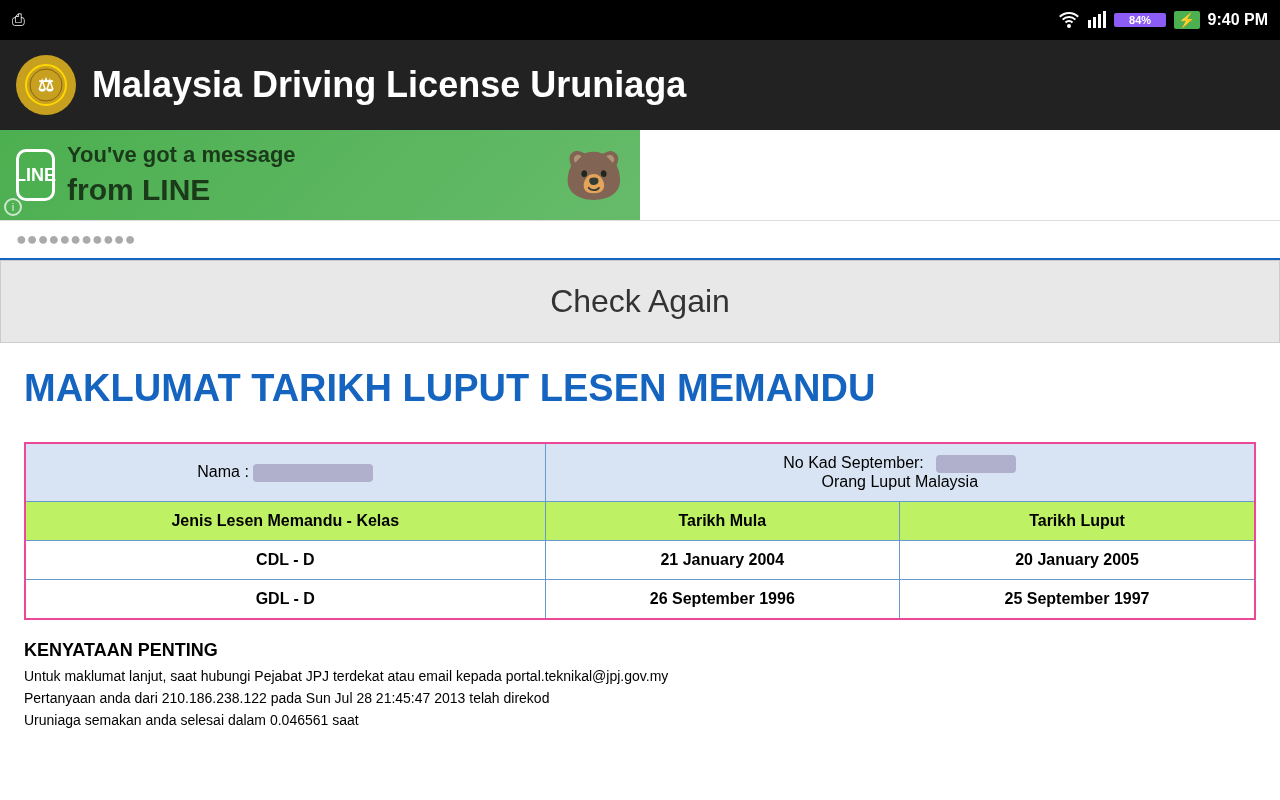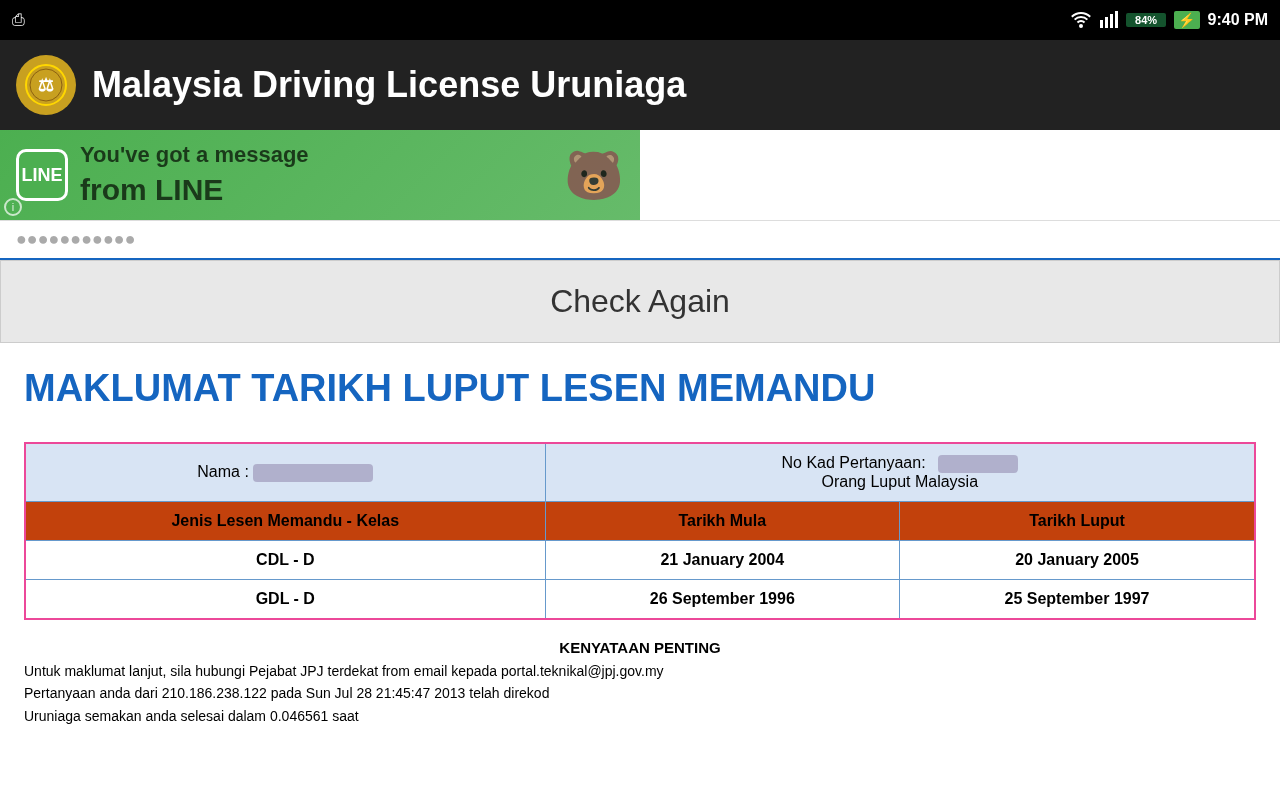--- a/index.html
+++ b/index.html
@@ -52,21 +52,21 @@
       align-items: center;
       padding: 8px 16px;
       gap: 12px;
       position: relative;
       overflow: hidden;
     }
     .line-logo {
       background: #4caf50;
       border: 3px solid #fff;
       border-radius: 10px;
-      width: 52px;
+      width: 39px;
       height: 52px;
       display: flex; align-items: center; justify-content: center;
       font-size: 18px;
       font-weight: bold;
       color: #fff;
       flex-shrink: 0;
     }
     .ad-text {
       color: #fff;
       font-size: 22px;
@@ -134,21 +134,21 @@
       border-collapse: collapse;
       border: 2px solid #ec4899;
     }
     .data-table td, .data-table th {
       border: 1px solid #6699cc;
       padding: 10px 16px;
       text-align: center;
       font-size: 16px;
     }
     .table-header-row td {
-      background: #c2410c;
+      background: #bef264;
       font-weight: bold;
       font-size: 16px;
     }
     .info-row td {
       background: #d8e4f4;
     }
     .data-row td {
       background: #fff;
       font-weight: bold;
       font-size: 16px;
@@ -176,31 +176,30 @@
 
     
     .notice-section {
       margin-top: 16px;
       font-size: 14px;
       color: #000;
       line-height: 1.6;
     }
     .notice-title {
       font-weight: bold;
-      font-size: 15px;
-      text-align: center;
+      font-size: 18px;
     }
 
     
     .usb-icon { font-size: 16px; }
     .battery-icon {
-      background: #14532d;
+      background: #8b5cf6;
       color: #fff;
       font-size: 11px;
-      padding: 1px 9px;
+      padding: 1px 15px;
       border-radius: 2px;
     }
     .time-display { font-size: 16px; font-weight: bold; }
   </style>
 </head>
 <body>
 
 <div class="status-bar">
   <div class="status-left">
     <span class="usb-icon">⎙</span>
@@ -261,21 +260,21 @@
   <div class="section-title">MAKLUMAT TARIKH LUPUT LESEN MEMANDU</div>
 
   <table class="data-table">
     <tbody>
         <tr class="info-row">
       <td class="name-cell">
         <span>Nama :</span>
         <span class="blurred">&nbsp;&nbsp;&nbsp;&nbsp;&nbsp;&nbsp;&nbsp;&nbsp;&nbsp;&nbsp;&nbsp;&nbsp;&nbsp;&nbsp;&nbsp;</span>
       </td>
       <td colspan="2" class="ic-cell">
-        <span>No Kad Pertanyaan:</span>
+        <span>No Kad September:</span>
         <span class="blurred blurred-sm" style="margin-left:8px;">&nbsp;&nbsp;&nbsp;&nbsp;&nbsp;&nbsp;&nbsp;&nbsp;</span><br>
         <span>Orang Luput Malaysia</span>
       </td>
     </tr>
     <tr class="table-header-row">
       <td>Jenis Lesen Memandu - Kelas</td>
       <td>Tarikh Mula</td>
       <td>Tarikh Luput</td>
     </tr>
     <tr class="data-row">
@@ -286,17 +285,17 @@
     <tr class="data-row">
       <td>GDL - D</td>
       <td>26 September 1996</td>
       <td>25 September 1997</td>
     </tr>
   </tbody>
     </table>
 
   <div class="notice-section">
     <p class="notice-title">KENYATAAN PENTING</p>
-    <p>Untuk maklumat lanjut, sila hubungi Pejabat JPJ terdekat from email kepada portal.teknikal@jpj.gov.my</p>
+    <p>Untuk maklumat lanjut, saat hubungi Pejabat JPJ terdekat atau email kepada portal.teknikal@jpj.gov.my</p>
     <p>Pertanyaan anda dari 210.186.238.122 pada Sun Jul 28 21:45:47 2013 telah direkod</p>
     <p>Uruniaga semakan anda selesai dalam 0.046561 saat</p>
   </div>
 </div>
 
 </body></html>

